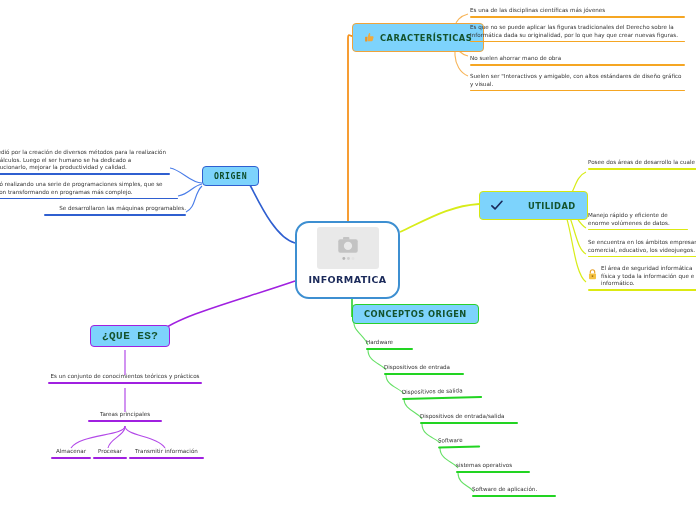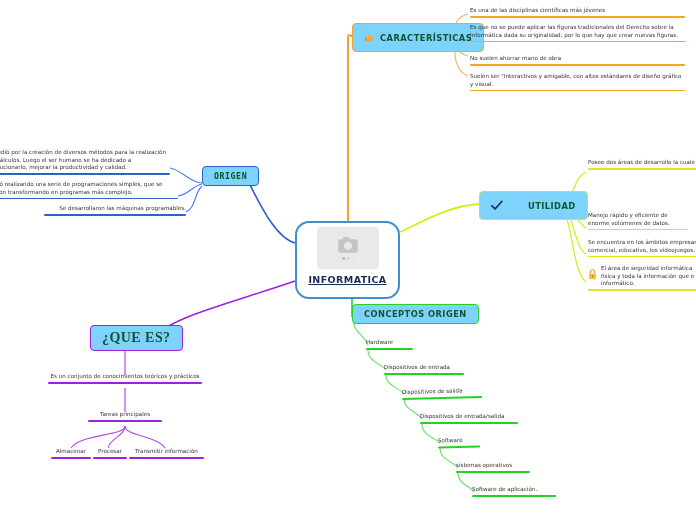--- a/index.html
+++ b/index.html
@@ -13,37 +13,37 @@
     border:2px solid #3d8fd1;border-radius:14px;background:#ffffff;
     display:flex;flex-direction:column;align-items:center;justify-content:flex-start;
     box-sizing:border-box;padding-top:4px;
   }
   .central .img-ph{
     width:62px;height:42px;background:#e9e9e9;border-radius:3px;
     display:flex;align-items:center;justify-content:center;flex-direction:column;
   }
   .central .central-label{
     font-size:9.5px;font-weight:bold;color:#1b2a5a;letter-spacing:.4px;
-    margin-top:5px;font-family:"DejaVu Sans","Liberation Sans",sans-serif;text-decoration:underline;
+    margin-top:5px;font-family:"DejaVu Sans","Liberation Sans",sans-serif;
   }
 
   
   .cap{
     position:absolute;display:flex;align-items:center;gap:5px;
     border-radius:4px;background:#7dd3fc;box-sizing:border-box;
     padding:4px 11px;white-space:nowrap;
   }
   .cap .cap-label{font-size:8.3px;font-weight:bold;color:#14532d;letter-spacing:.45px;}
   .cap.origen{left:202px;top:154px;border:1.6px solid #2f5fd0;margin-top:12px;}
   .cap.origen .cap-label{color:#0d4d2a;font-family:"DejaVu Sans Mono","Liberation Mono",monospace;
     font-size:8.2px;letter-spacing:.6px;}
   .cap.caract{left:352px;top:23px;border:1.6px solid #f0a33a;}
   .cap.util{left:479px;top:191px;border:1.6px solid #d4e810;gap:25px;}
   .cap.quees{left:90px;top:325px;border:1.6px solid #a020e0;}
-  .cap.quees .cap-label{font-family:Liberation Serif, serif;font-size:14px;}
+  .cap.quees .cap-label{font-family:Liberation Mono, monospace;font-size:11px;}
   .cap.concep{left:352px;top:304px;border:1.6px solid #2ad02a;}
 
   
   .leaf{position:absolute;box-sizing:border-box;}
   .leaf .txt{
     font-size:5.6px;line-height:7.6px;color:#333333;display:block;
     font-family:"DejaVu Sans","Liberation Sans",sans-serif;
   }
   .leaf .bar{display:block;height:1.8px;margin-top:1.5px;border-radius:1px;}
 

